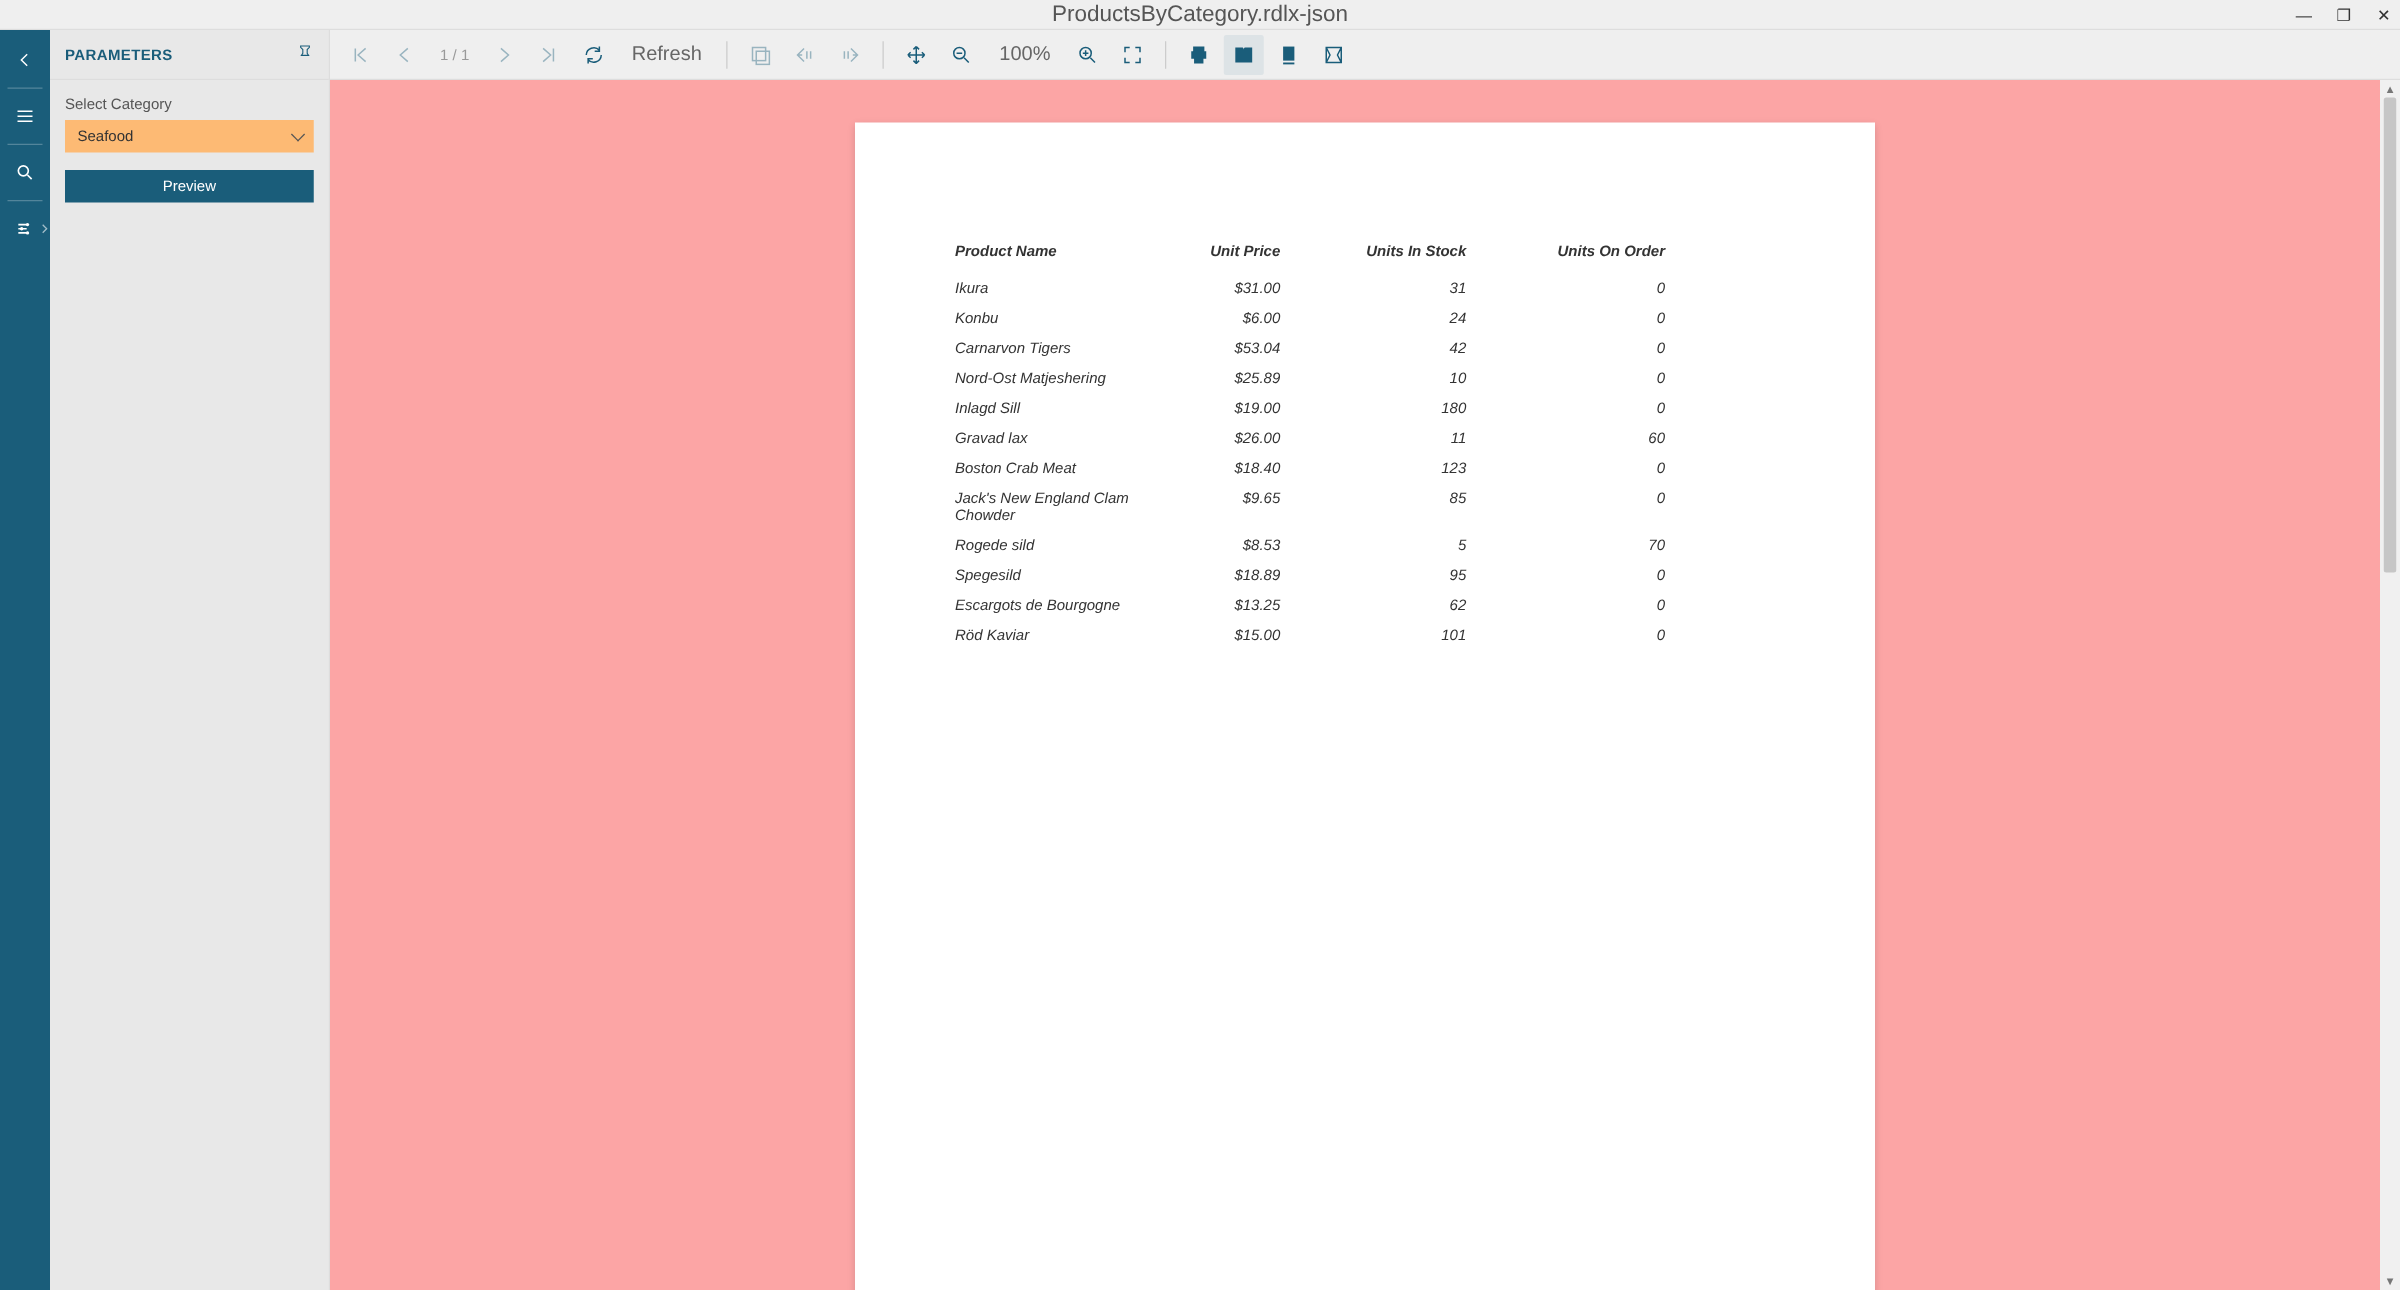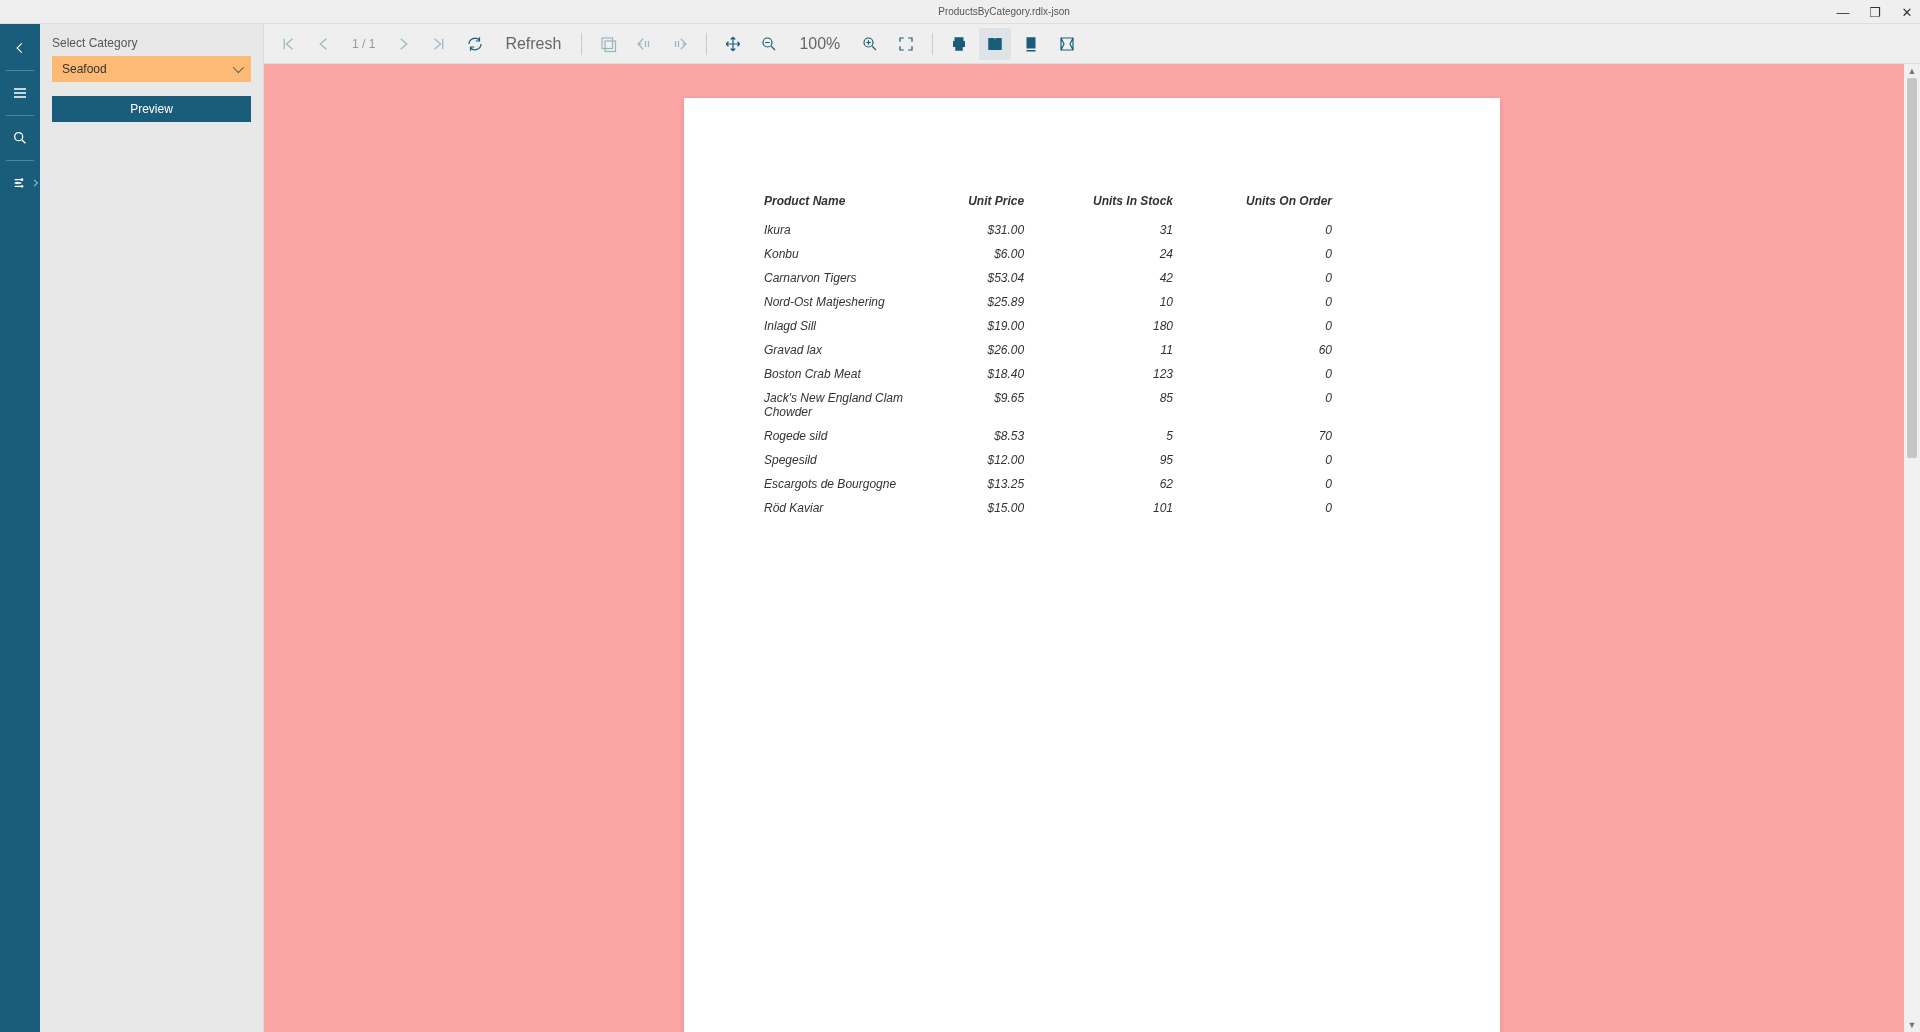--- a/index.html
+++ b/index.html
@@ -17,23 +17,22 @@
   background: #efefef;
   display: flex;
   align-items: center;
   position: relative;
   border-bottom: 1px solid #ddd;
 }
 .titlebar .title {
   position: absolute;
   left: 50%;
   transform: translateX(-50%);
-  font-size: 10px;
+  font-size: 18px;
   color: #555;
-  margin-left: 44px;
 }
 .titlebar .win-controls {
   position: absolute;
   right: 6px;
   top: 0;
   height: 24px;
   display: flex;
   align-items: center;
   gap: 18px;
 }
@@ -283,20 +282,28 @@
       <svg width="16" height="16" viewBox="0 0 24 24">
           <path d="M4 7h10M4 12h10M4 17h10" stroke-width="2"></path>
           <circle cx="15" cy="7" r="2" fill="#fff" stroke="none"></circle>
           <circle cx="8" cy="12" r="2" fill="#fff" stroke="none"></circle>
           <circle cx="15" cy="17" r="2" fill="#fff" stroke="none"></circle>
         </svg>
     </div>
   </div>
 
   <div class="panel">
+    <div class="panel-header">
+      <span class="title">PARAMETERS</span>
+      <span>
+        <svg width="14" height="14" viewBox="0 0 24 24">
+            <path d="M6 3h12v2l-3 3v5l2 3H7l2-3V8L6 5z" fill="none" stroke="#1a5d7a" stroke-width="1.5"></path>
+          </svg>
+      </span>
+    </div>
     <div class="panel-body">
       <div class="label">Select Category</div>
       <div class="select">
         <span>Seafood</span>
         <span class="chevron"></span>
       </div>
       <button class="preview-btn">Preview</button>
     </div>
   </div>
 
@@ -459,21 +466,21 @@
                 <td class="num">0</td>
               </tr>
               <tr>
                 <td class="name">Rogede sild</td>
                 <td class="num">$8.53</td>
                 <td class="num">5</td>
                 <td class="num">70</td>
               </tr>
               <tr>
                 <td class="name">Spegesild</td>
-                <td class="num">$12.00</td>
+                <td class="num">$18.89</td>
                 <td class="num">95</td>
                 <td class="num">0</td>
               </tr>
               <tr>
                 <td class="name">Escargots de Bourgogne</td>
                 <td class="num">$13.25</td>
                 <td class="num">62</td>
                 <td class="num">0</td>
               </tr>
               <tr>

